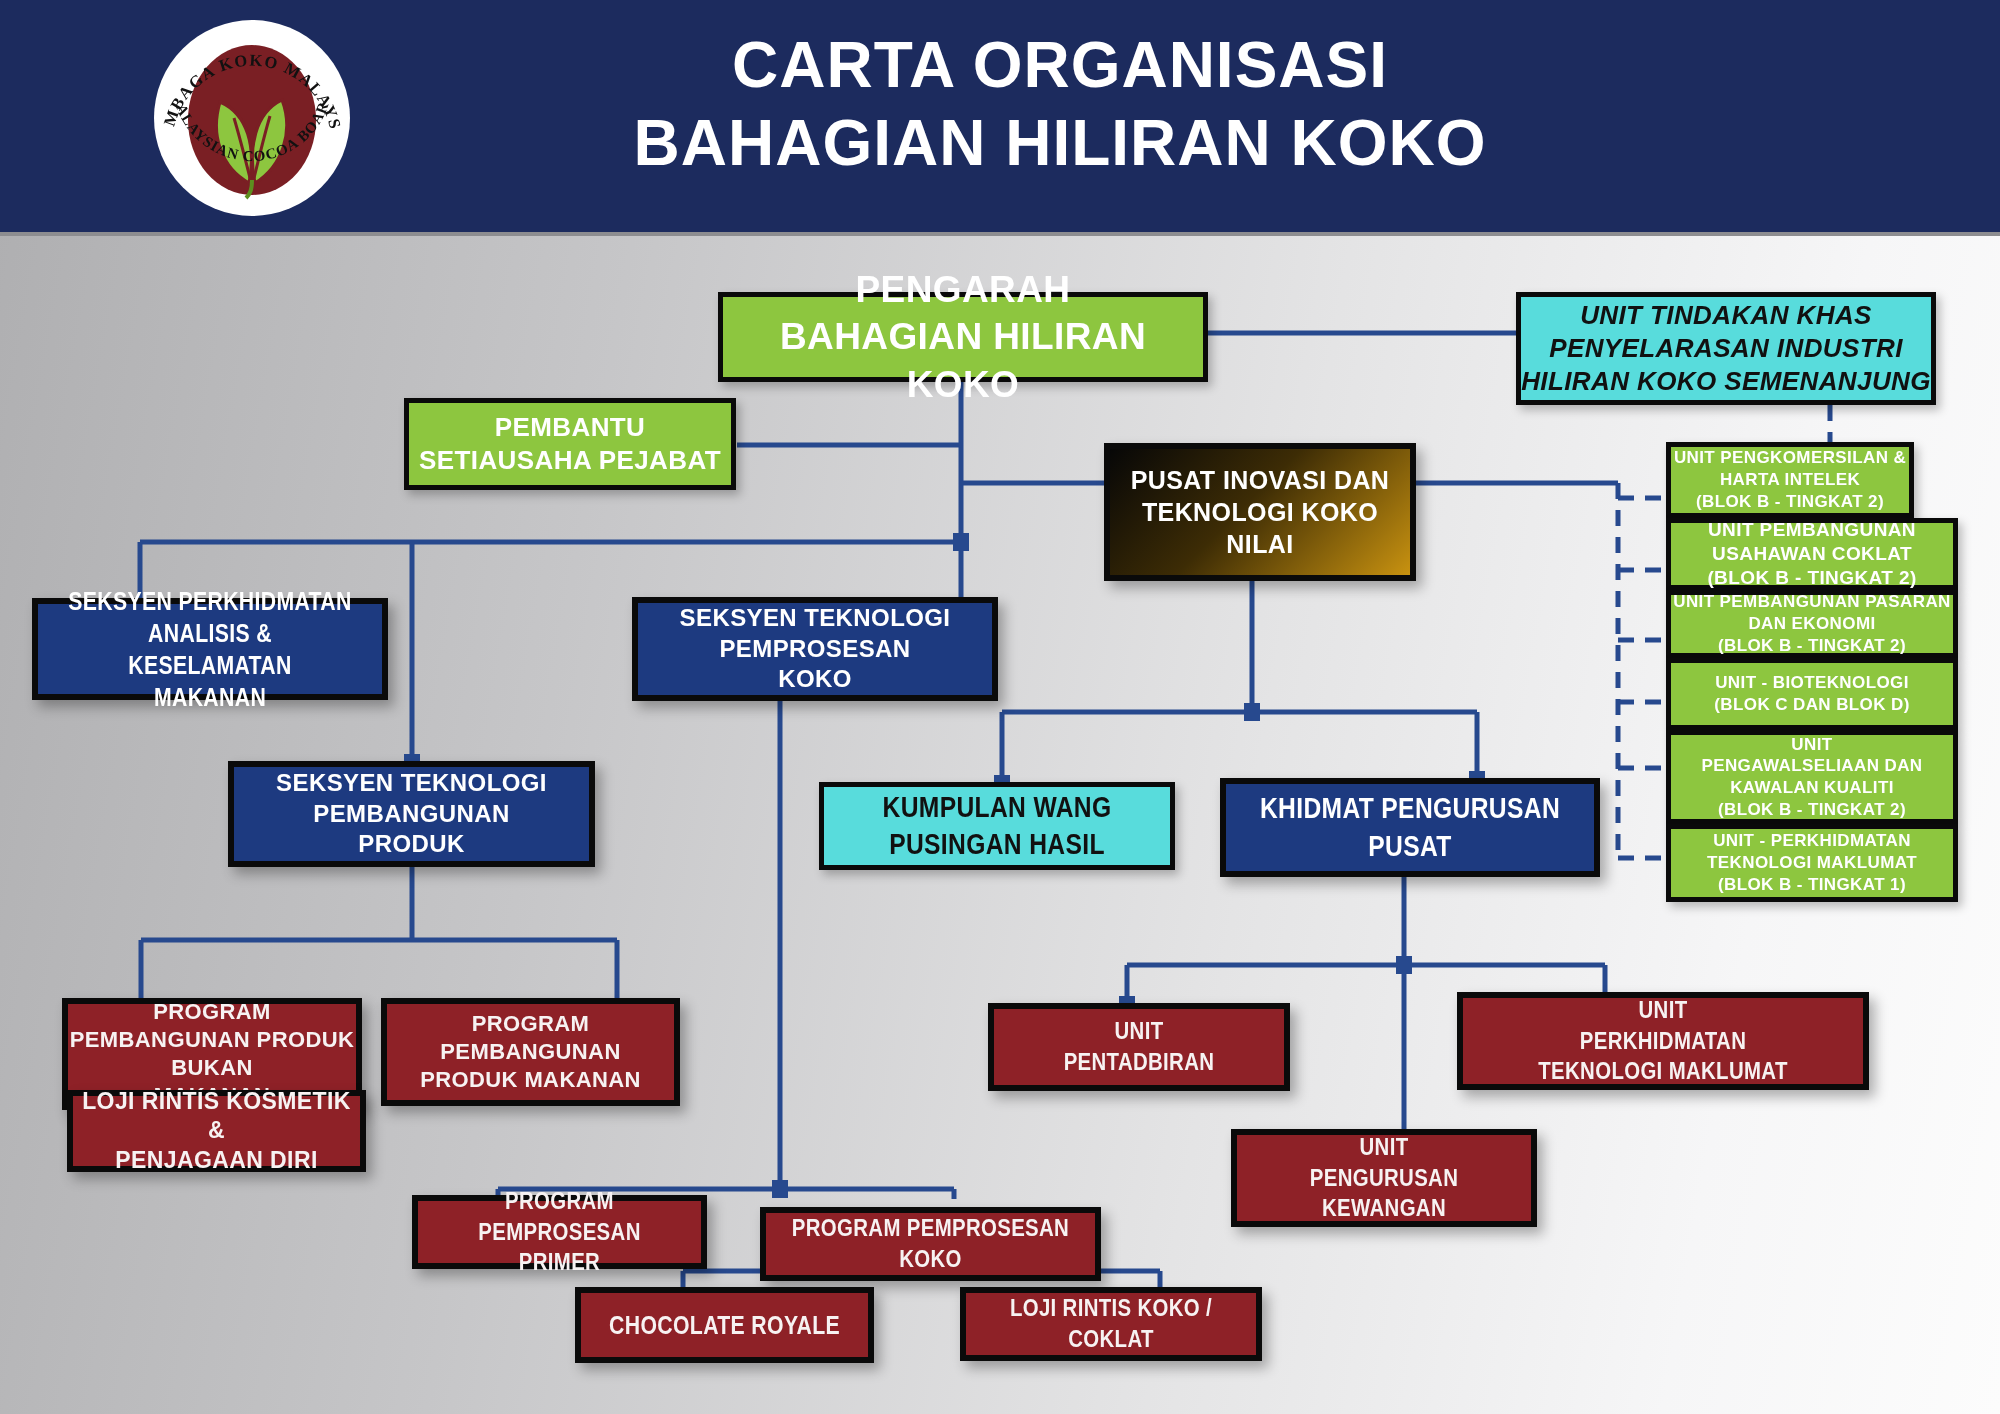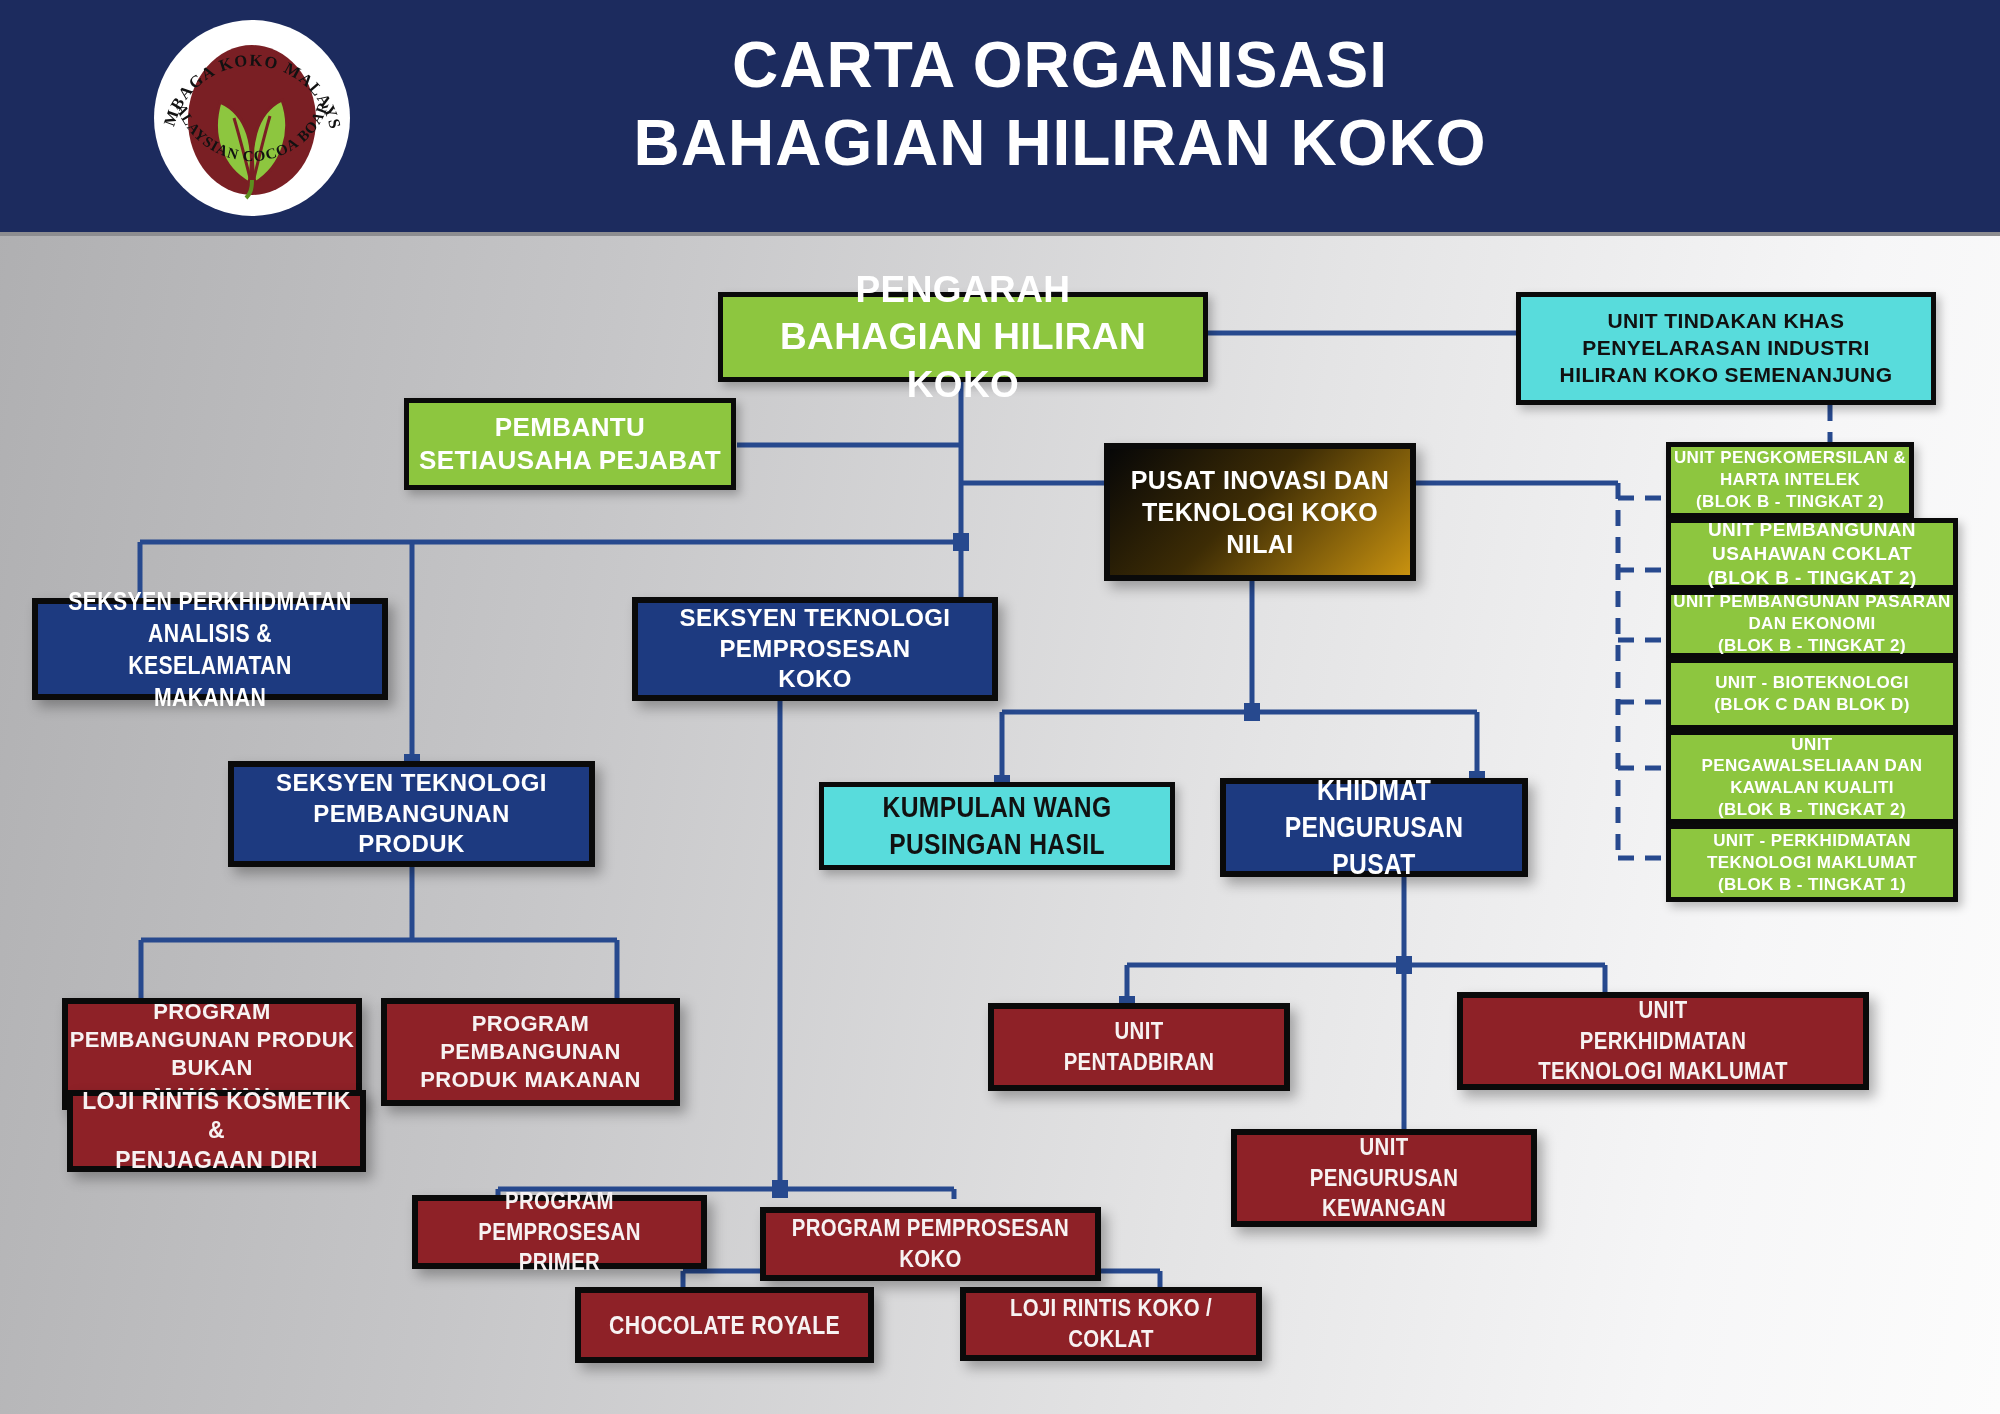--- a/index.html
+++ b/index.html
@@ -118,21 +118,21 @@
     </svg>
 
   <div id="boxes">
       <div class="box green" style="left: 718px; top: 292px; width: 490px; height: 90px; background: rgb(141, 198, 63); border-width: 5px; box-shadow: rgba(0, 0, 0, 0.25) 4px 5px 9px;">
         <div class="lines" style="font-size: 37px;">
           <span>PENGARAH</span>
           <span>BAHAGIAN HILIRAN KOKO</span>
         </div>
       </div>
       <div class="box cyan" style="left: 1516px; top: 292px; width: 420px; height: 113px; background: rgb(88, 220, 220); border-width: 5px; box-shadow: rgba(0, 0, 0, 0.25) 4px 5px 9px;">
-        <div class="lines" style="font-size: 21px;">
+        <div class="lines" style="font-size: 26px; font-style: italic;">
           <span>UNIT TINDAKAN KHAS</span>
           <span>PENYELARASAN INDUSTRI</span>
           <span>HILIRAN KOKO SEMENANJUNG</span>
         </div>
       </div>
       <div class="box green" style="left: 404px; top: 398px; width: 332px; height: 92px; background: rgb(141, 198, 63); border-width: 5px; box-shadow: rgba(0, 0, 0, 0.25) 4px 5px 9px;">
         <div class="lines" style="font-size: 26px;">
           <span>PEMBANTU</span>
           <span>SETIAUSAHA PEJABAT</span>
         </div>
@@ -206,21 +206,21 @@
           <span>PEMBANGUNAN</span>
           <span>PRODUK</span>
         </div>
       </div>
       <div class="box cyan cond" style="left: 819px; top: 782px; width: 356px; height: 88px; background: rgb(88, 220, 220); border-width: 5px; box-shadow: rgba(0, 0, 0, 0.25) 4px 5px 9px;">
         <div class="lines" style="font-size: 29px;">
           <span>KUMPULAN WANG</span>
           <span>PUSINGAN HASIL</span>
         </div>
       </div>
-      <div class="box navy cond" style="left: 1220px; top: 778px; width: 308px; height: 99px; background: rgb(29, 58, 128);">
+      <div class="box navy cond" style="left: 1220px; top: 778px; width: 380px; height: 99px; background: rgb(29, 58, 128);">
         <div class="lines" style="font-size: 29px;">
           <span>KHIDMAT PENGURUSAN</span>
           <span>PUSAT</span>
         </div>
       </div>
       <div class="box red" style="left: 62px; top: 998px; width: 300px; height: 112px; background: rgb(142, 33, 39);">
         <div class="lines" style="font-size: 22px;">
           <span>PROGRAM</span>
           <span>PEMBANGUNAN PRODUK</span>
           <span>BUKAN</span>

